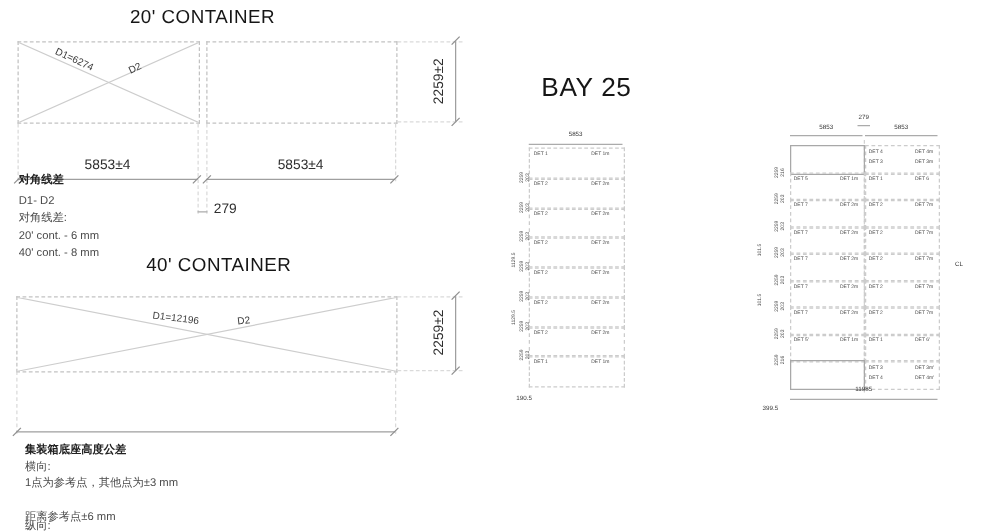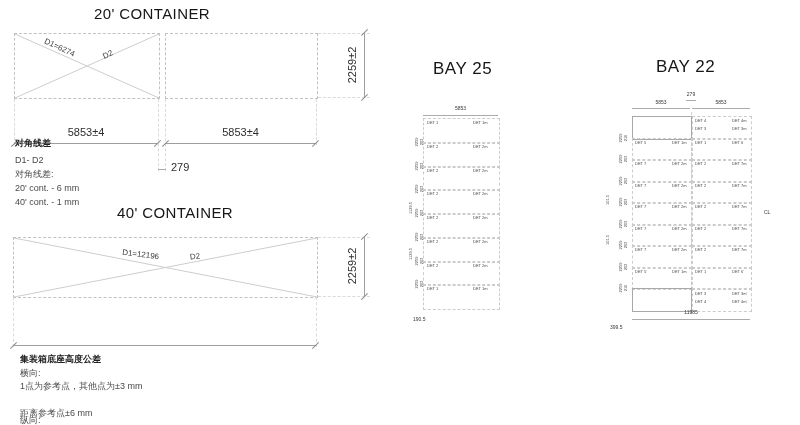--- a/index.html
+++ b/index.html
@@ -1,21 +1,21 @@
 <!DOCTYPE html>
 <html><head>
 <meta charset="utf-8">
 <style>
   html,body{margin:0;padding:0;background:#fff;}
   .canvas{position:relative;width:800px;height:425px;background:#ffffff;overflow:hidden;
           font-family:"Liberation Sans",sans-serif;color:#3a3a3a;}
   .abs{position:absolute;}
   .dimc{text-align:center;}
   .title{font-size:15px;color:#161616;letter-spacing:.4px;white-space:nowrap;}
-  .baytitle{font-size:17px;color:#161616;letter-spacing:.5px;white-space:nowrap;}
+  .baytitle{font-size:21px;color:#161616;letter-spacing:.5px;white-space:nowrap;}
   .cn{font-size:9px;color:#4a4a4a;white-space:nowrap;line-height:1;}
   .cnb{font-weight:bold;color:#222;}
   .dim{font-size:11px;color:#2e2e2e;white-space:nowrap;line-height:1;}
   .rot{transform:translate(-50%,-50%) rotate(-90deg);white-space:nowrap;}
   .rect{border:1px dashed #c2c2c2;}
   .dlh{border-top:1px solid #9f9f9f;height:0;}
   .dlh::before,.dlh::after{content:"";position:absolute;width:9px;height:1px;background:#8e8e8e;top:-1px;transform:rotate(-45deg);}
   .dlh::before{left:-4px;}.dlh::after{right:-4px;}
   .dlv{border-left:1px solid #9f9f9f;width:0;}
   .dlv::before,.dlv::after{content:"";position:absolute;width:9px;height:1px;background:#8e8e8e;left:-5px;transform:rotate(-45deg);}
@@ -30,21 +30,21 @@
   .bdim{position:absolute;font-size:5px;color:#383838;white-space:nowrap;line-height:1;}
   .brot{position:absolute;font-size:4px;color:#4a4a4a;white-space:nowrap;line-height:1;transform:translate(-50%,-50%) rotate(-90deg);}
   .bline{position:absolute;border-top:1px solid #ababab;height:0;}
   .bcenter{position:absolute;border-left:1px dashed #d2d2d2;width:0;}
 </style>
 </head>
 <body>
 
 <div class="canvas">
 
-  <div class="abs title dimc" style="left:72px;top:5px;width:160px;">20' CONTAINER</div>
+  <div class="abs title dimc" style="left:82px;top:5px;width:160px;">20' CONTAINER</div>
 
   <div class="abs rect" style="left:14px;top:33px;width:144px;height:64px;">
     <svg width="144" height="64" style="position:absolute;left:0;top:0;">
       <line x1="0" y1="0" x2="144" y2="64" stroke="#cdcdcd" stroke-width="1"></line>
       <line x1="0" y1="64" x2="144" y2="0" stroke="#cdcdcd" stroke-width="1"></line>
     </svg>
     <span class="abs dlabel" style="left:28px;top:10px;transform:rotate(25deg);">D1=6274</span>
     <span class="abs dlabel" style="left:88px;top:17px;transform:rotate(-25deg);">D2</span>
   </div>
   <div class="abs rect" style="left:165px;top:33px;width:151px;height:64px;"></div>
@@ -62,21 +62,21 @@
   <div class="abs dlh" style="left:14px;top:143px;width:144px;"></div>
   <div class="abs dim dimc" style="left:165px;top:127px;width:151px;">5853±4</div>
   <div class="abs dlh" style="left:165px;top:143px;width:151px;"></div>
   <div class="abs bline" style="left:158px;top:169px;width:8px;"></div>
   <span class="abs dim" style="left:171px;top:162px;">279</span>
 
   <span class="abs cn cnb" style="left:15px;top:139px;">对角线差</span>
   <span class="abs cn" style="left:15px;top:156px;">D1- D2</span>
   <span class="abs cn" style="left:15px;top:170px;">对角线差:</span>
   <span class="abs cn" style="left:15px;top:184px;">20' cont. - 6 mm</span>
-  <span class="abs cn" style="left:15px;top:198px;">40' cont. - 1 mm</span>
+  <span class="abs cn" style="left:15px;top:198px;">40' cont. - 8 mm</span>
 
   <div class="abs title dimc" style="left:95px;top:204px;width:160px;">40' CONTAINER</div>
 
   <div class="abs rect" style="left:13px;top:237px;width:303px;height:59px;">
     <svg width="303" height="59" style="position:absolute;left:0;top:0;">
       <line x1="0" y1="0" x2="303" y2="59" stroke="#cdcdcd" stroke-width="1"></line>
       <line x1="0" y1="59" x2="303" y2="0" stroke="#cdcdcd" stroke-width="1"></line>
     </svg>
     <span class="abs dlabel" style="left:108px;top:13px;transform:rotate(7deg);">D1=12196</span>
     <span class="abs dlabel" style="left:176px;top:15px;transform:rotate(-7deg);">D2</span>
@@ -137,21 +137,20 @@
       <span class="brot" style="left: 12px; top: 130.75px;">203</span>
       <span class="brot" style="left: 7px; top: 154.5px;">2259</span>
       <span class="brot" style="left: 12px; top: 154.5px;">203</span>
       <span class="brot" style="left: 7px; top: 178.25px;">2259</span>
       <span class="brot" style="left: 12px; top: 178.25px;">203</span>
       <span class="brot" style="left: 1px; top: 102px;">1129.5</span>
       <span class="brot" style="left: 1px; top: 148px;">1129.5</span>
       <span class="bdim" style="left: 3px; top: 211px;">190.5</span>
     </div>
 
-  <div class="abs baytitle" style="left:656px;top:57px;">BAY 22</div>
   <div class="abs" style="left:594px;top:92px;width:206px;height:250px;">
       <div class="bdim dimc" style="left: 85px; top: 0px; width: 24px;">279</div>
       <div class="bline" style="left: 92px; top: 8px; width: 10px;"></div>
       <div class="bdim dimc" style="left: 38px; top: 8px; width: 58px;">5853</div>
       <div class="bdim dimc" style="left: 98px; top: 8px; width: 58px;">5853</div>
       <div class="bline" style="left: 38px; top: 16px; width: 58px;"></div>
       <div class="bline" style="left: 98px; top: 16px; width: 58px;"></div>
       <div class="bcenter" style="left: 97px; top: 20px; height: 202px;"></div>
       <div class="browsolid" style="left: 38px; top: 24px; width: 58px; height: 21.5px;"></div>
       <div class="brow" style="left: 98px; top: 24px; width: 58px; height: 21.5px;"></div>

